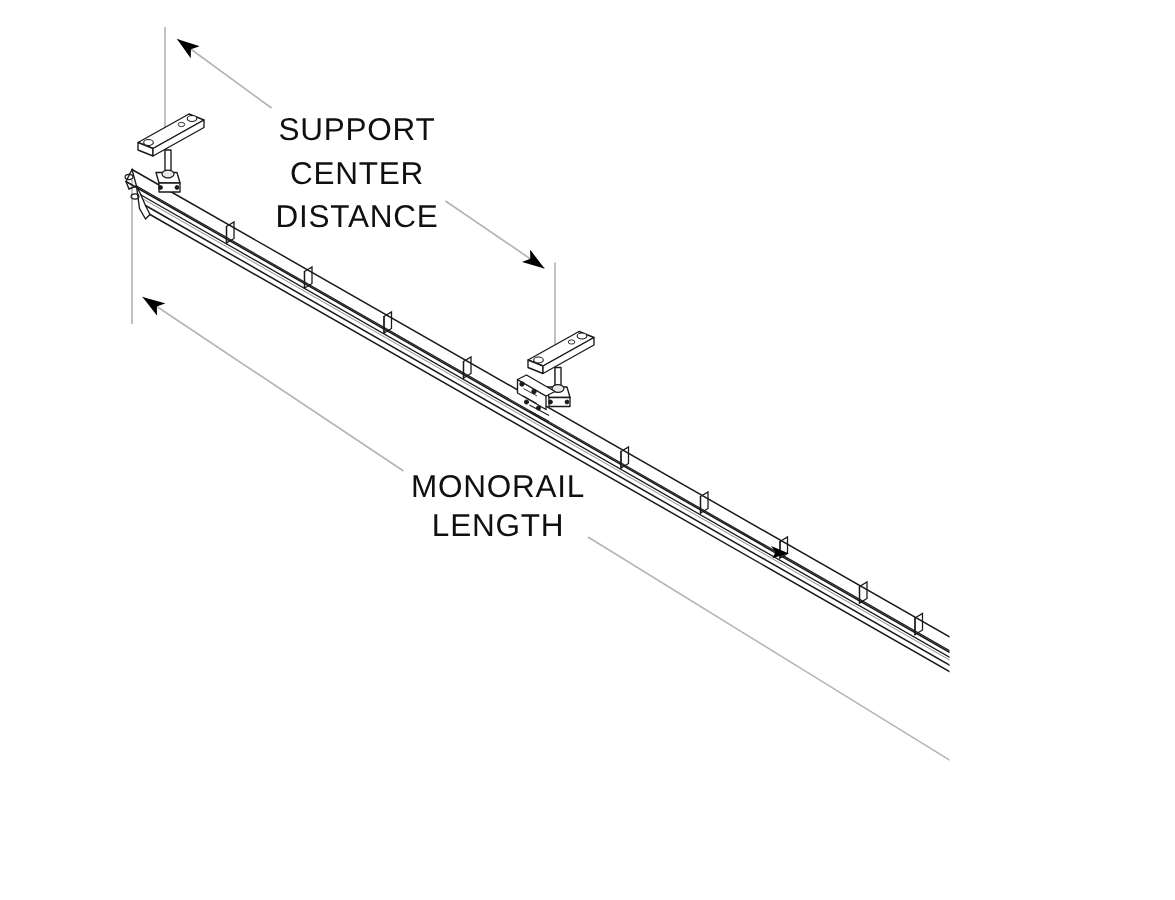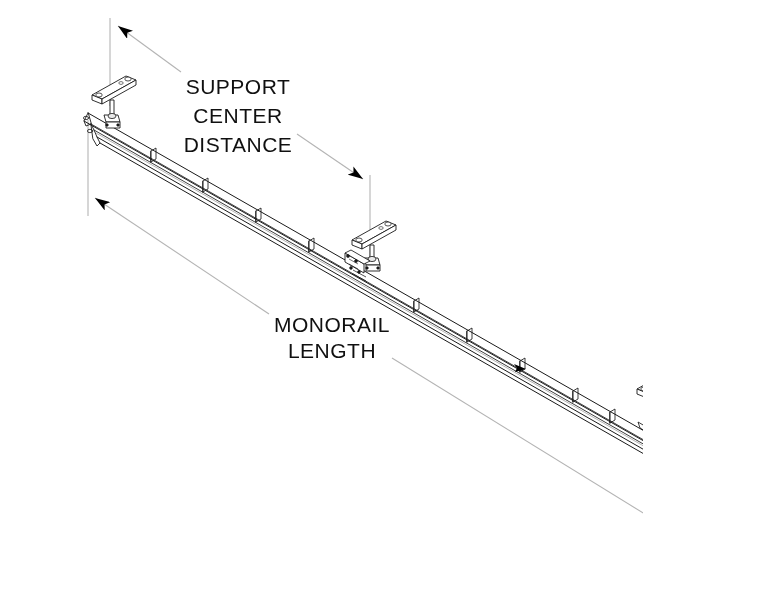--- a/index.html
+++ b/index.html
@@ -9,21 +9,20 @@
   }
   body {
     font-family: "Liberation Sans", sans-serif;
   }
   #drawing-root {
     position: relative;
     width: 633px;
     height: 600px;
     background: #ffffff;
     overflow: hidden;
-    padding-left: 10px;
   }
   #drawing-svg {
     position: absolute;
     left: 0;
     top: 0;
     width: 783px;
     height: 600px;
     display: block;
   }
   .dim-label {

